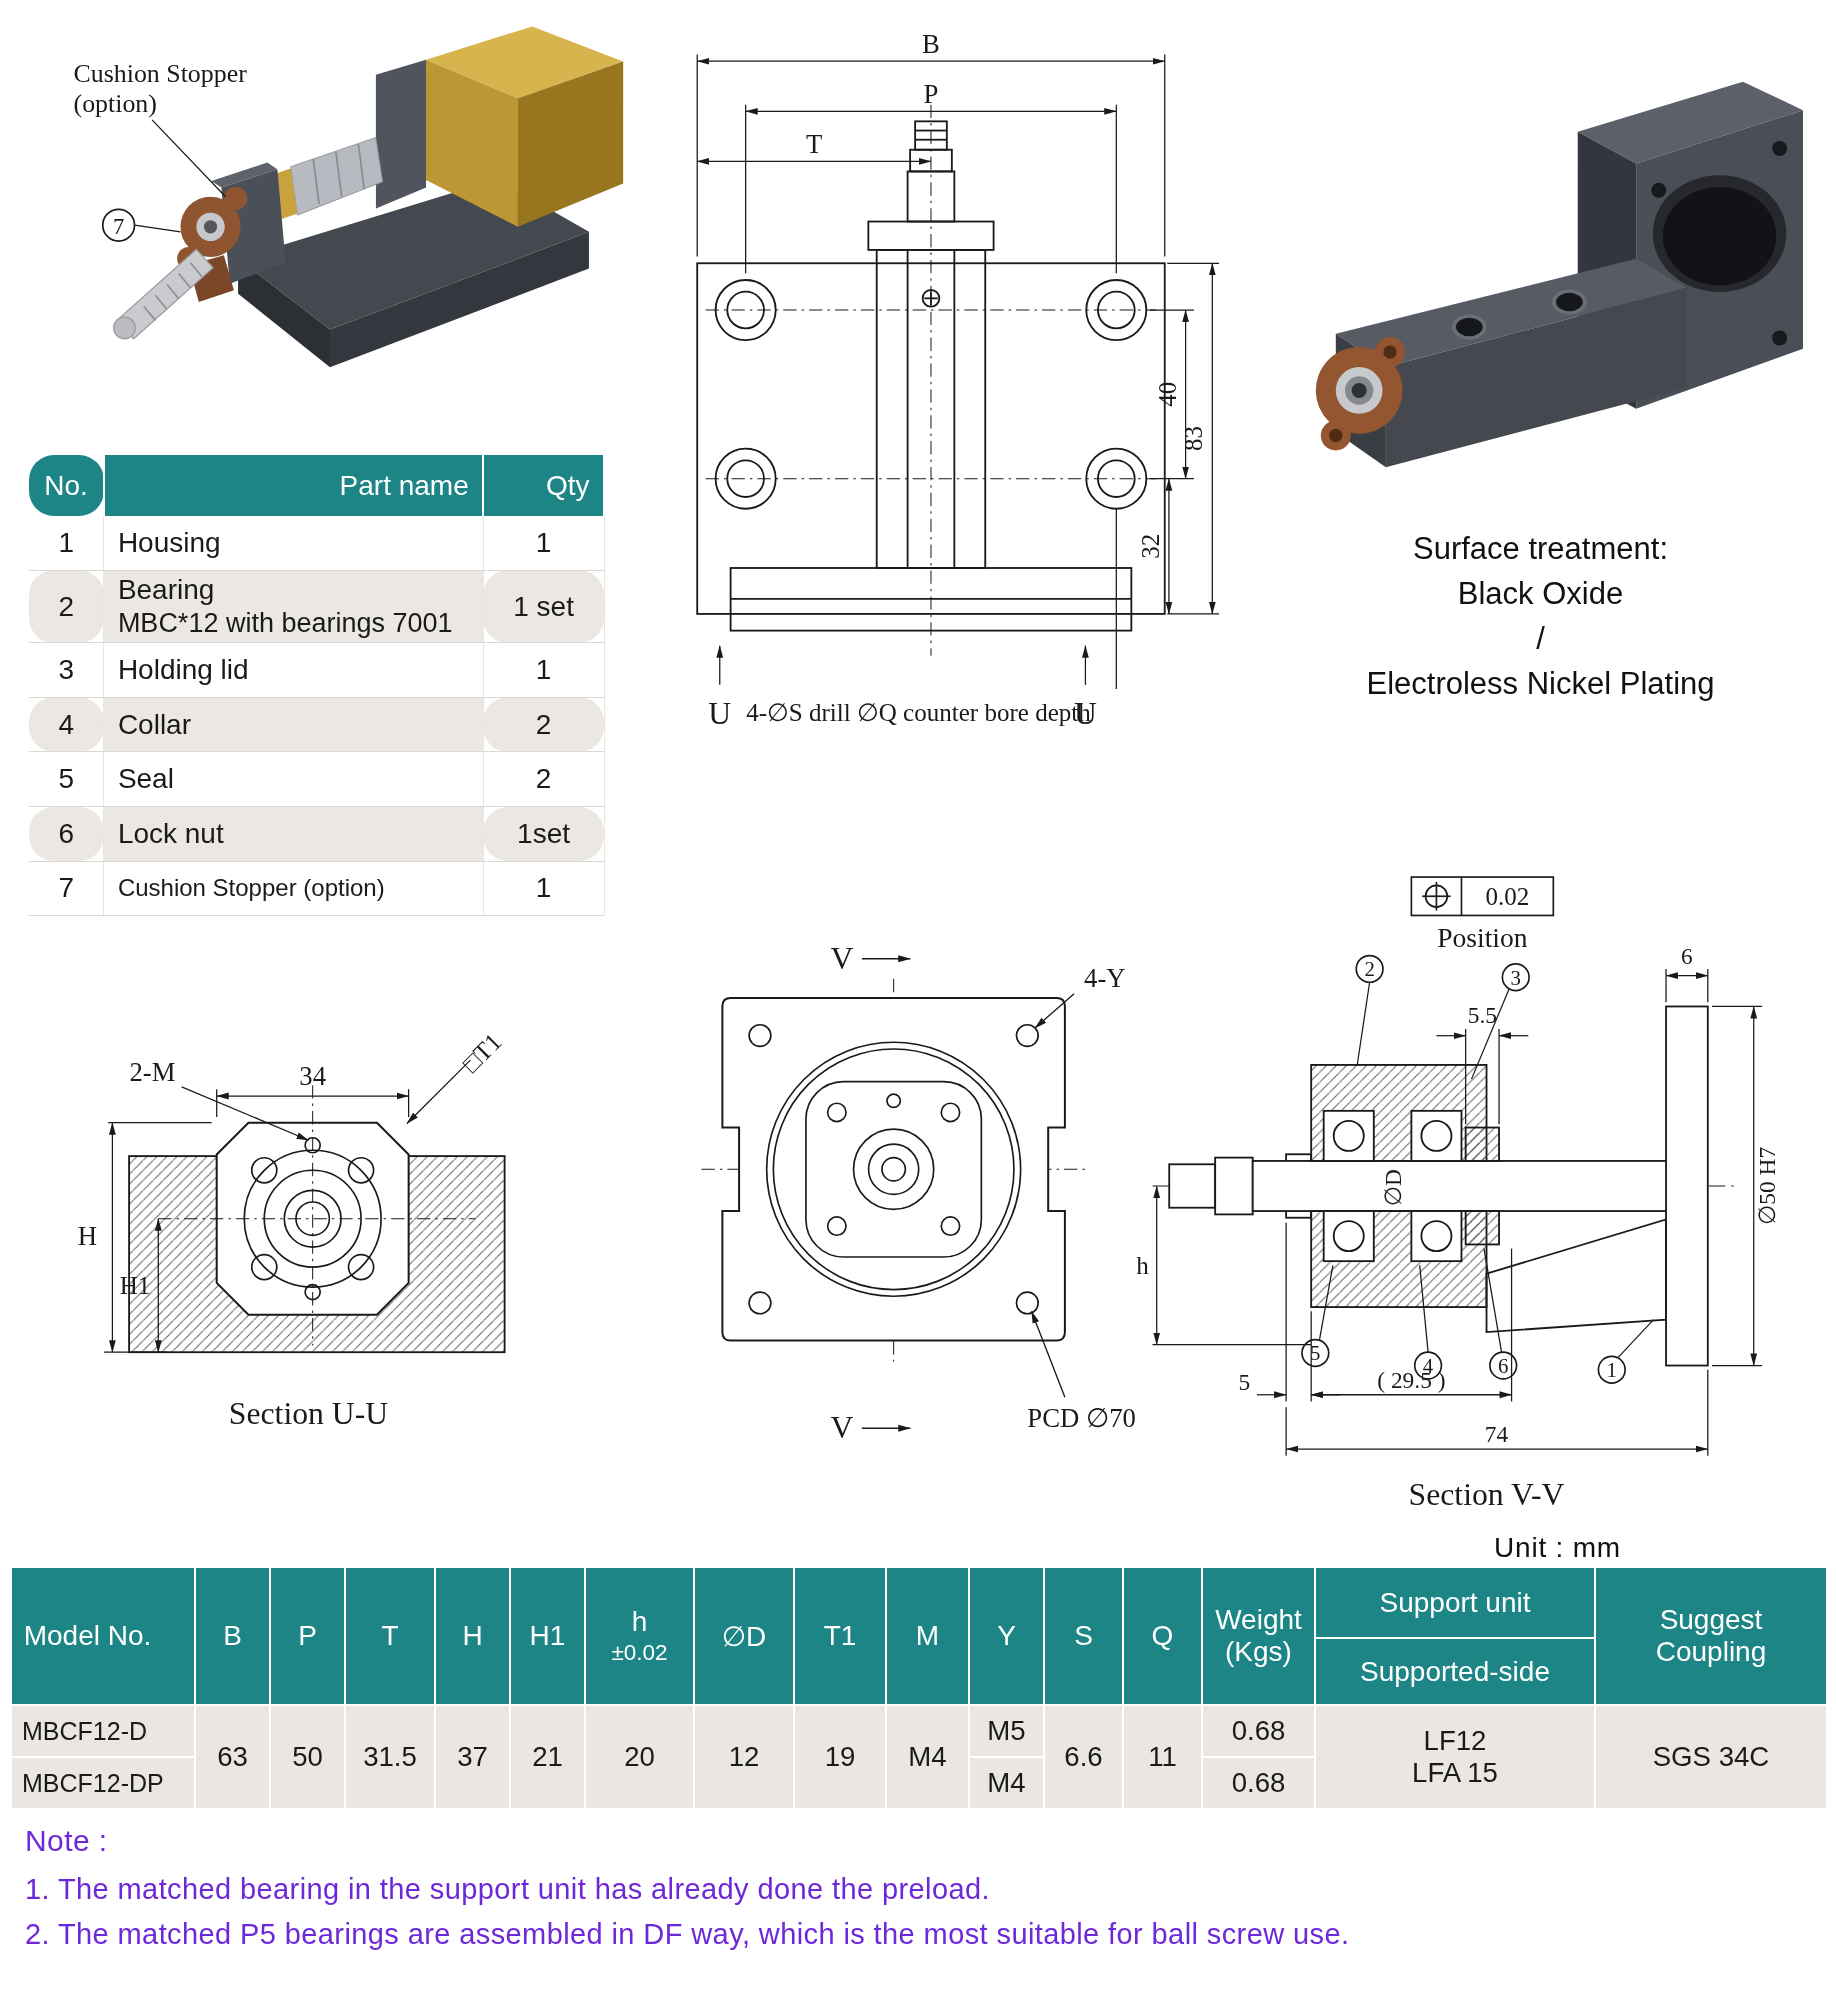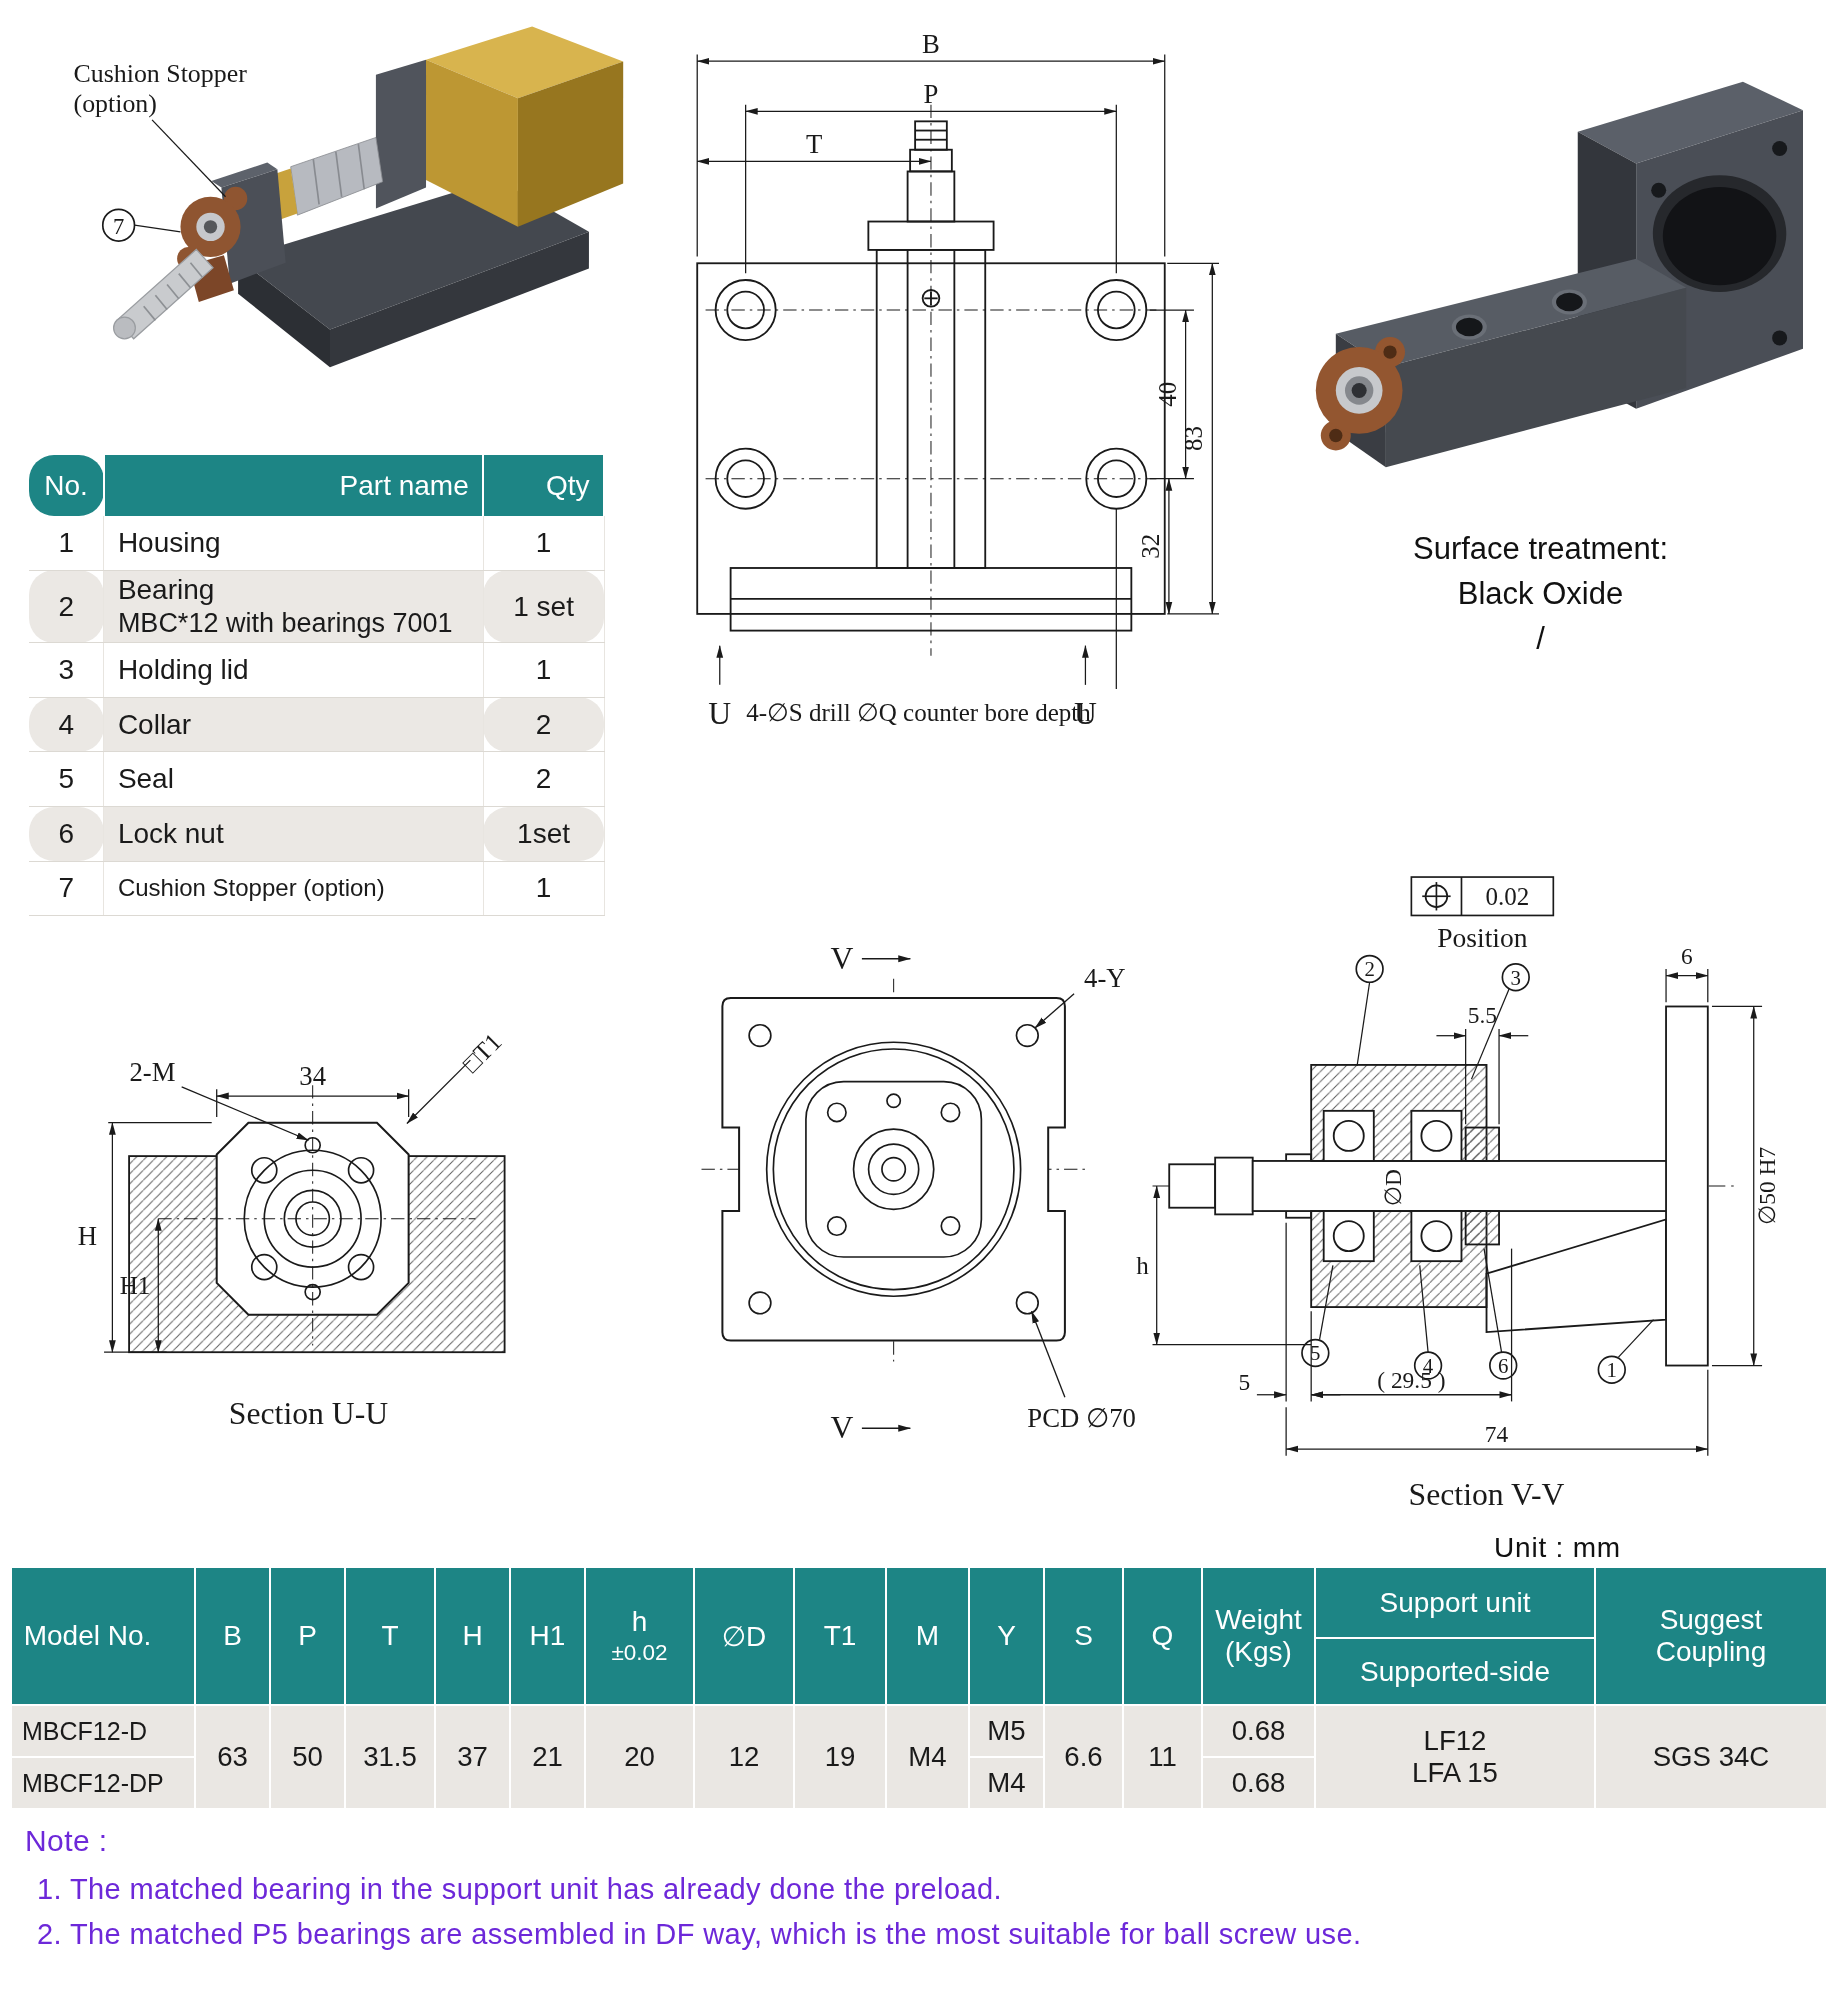--- a/index.html
+++ b/index.html
@@ -30,21 +30,21 @@
   table.spec thead tr:nth-child(1) th{height:67px;}
   table.spec thead tr:nth-child(2) th{height:63px;}
   table.spec th.model-h{text-align:left;padding-left:11.7px;}
   table.spec .sub{font-size:22.5px;margin-top:1.7px;}
   table.spec td{background:var(--cellBg);font-size:27.6px;border:2.5px solid #fff;
       text-align:center;vertical-align:middle;height:48px;}
   table.spec td.model{text-align:left;padding-left:10px;font-size:25px;}
 
   .notes{color:#6d28d9;}
   .notes .t{font-size:30px;margin-bottom:15px;letter-spacing:0.4px;}
-  .notes .i{font-size:29px;margin-bottom:11.7px;letter-spacing:0.4px;margin-left:12px;}
+  .notes .i{font-size:29px;margin-bottom:11.7px;letter-spacing:0.4px;}
 </style>
 </head>
 <body>
 
 <div class="page" style="--teal: #1d8585; --rowAlt: #ebe8e4; --cellBg: #eae7e3;">
 
   <svg class="abs" style="left:25px;top:8.3px" width="635" height="426" viewBox="0 0 760 510">
 
     <g>
       <polygon points="255,300 565,205 675,268 365,385" fill="#44484f"></polygon>
@@ -201,20 +201,21 @@
       <circle cx="168" cy="398" r="28" fill="#c7c9cc"></circle>
       <circle cx="168" cy="398" r="17" fill="#85888d"></circle>
       <circle cx="168" cy="398" r="9" fill="#2e3034"></circle>
     </g>
   </svg>
 
   <div class="abs surface" style="left:1290px;top:526px;width:501px">
     <div>Surface treatment:</div>
     <div>Black Oxide</div>
     <div>/</div>
+    <div>Electroless Nickel Plating</div>
   </div>
 
   <table class="parts abs" style="left:29px;top:455px;width:576px">
     <colgroup>
         <col style="width:75px">
         <col style="width:380px">
         <col style="width:121px">
       </colgroup>
     <thead>
       <tr>

